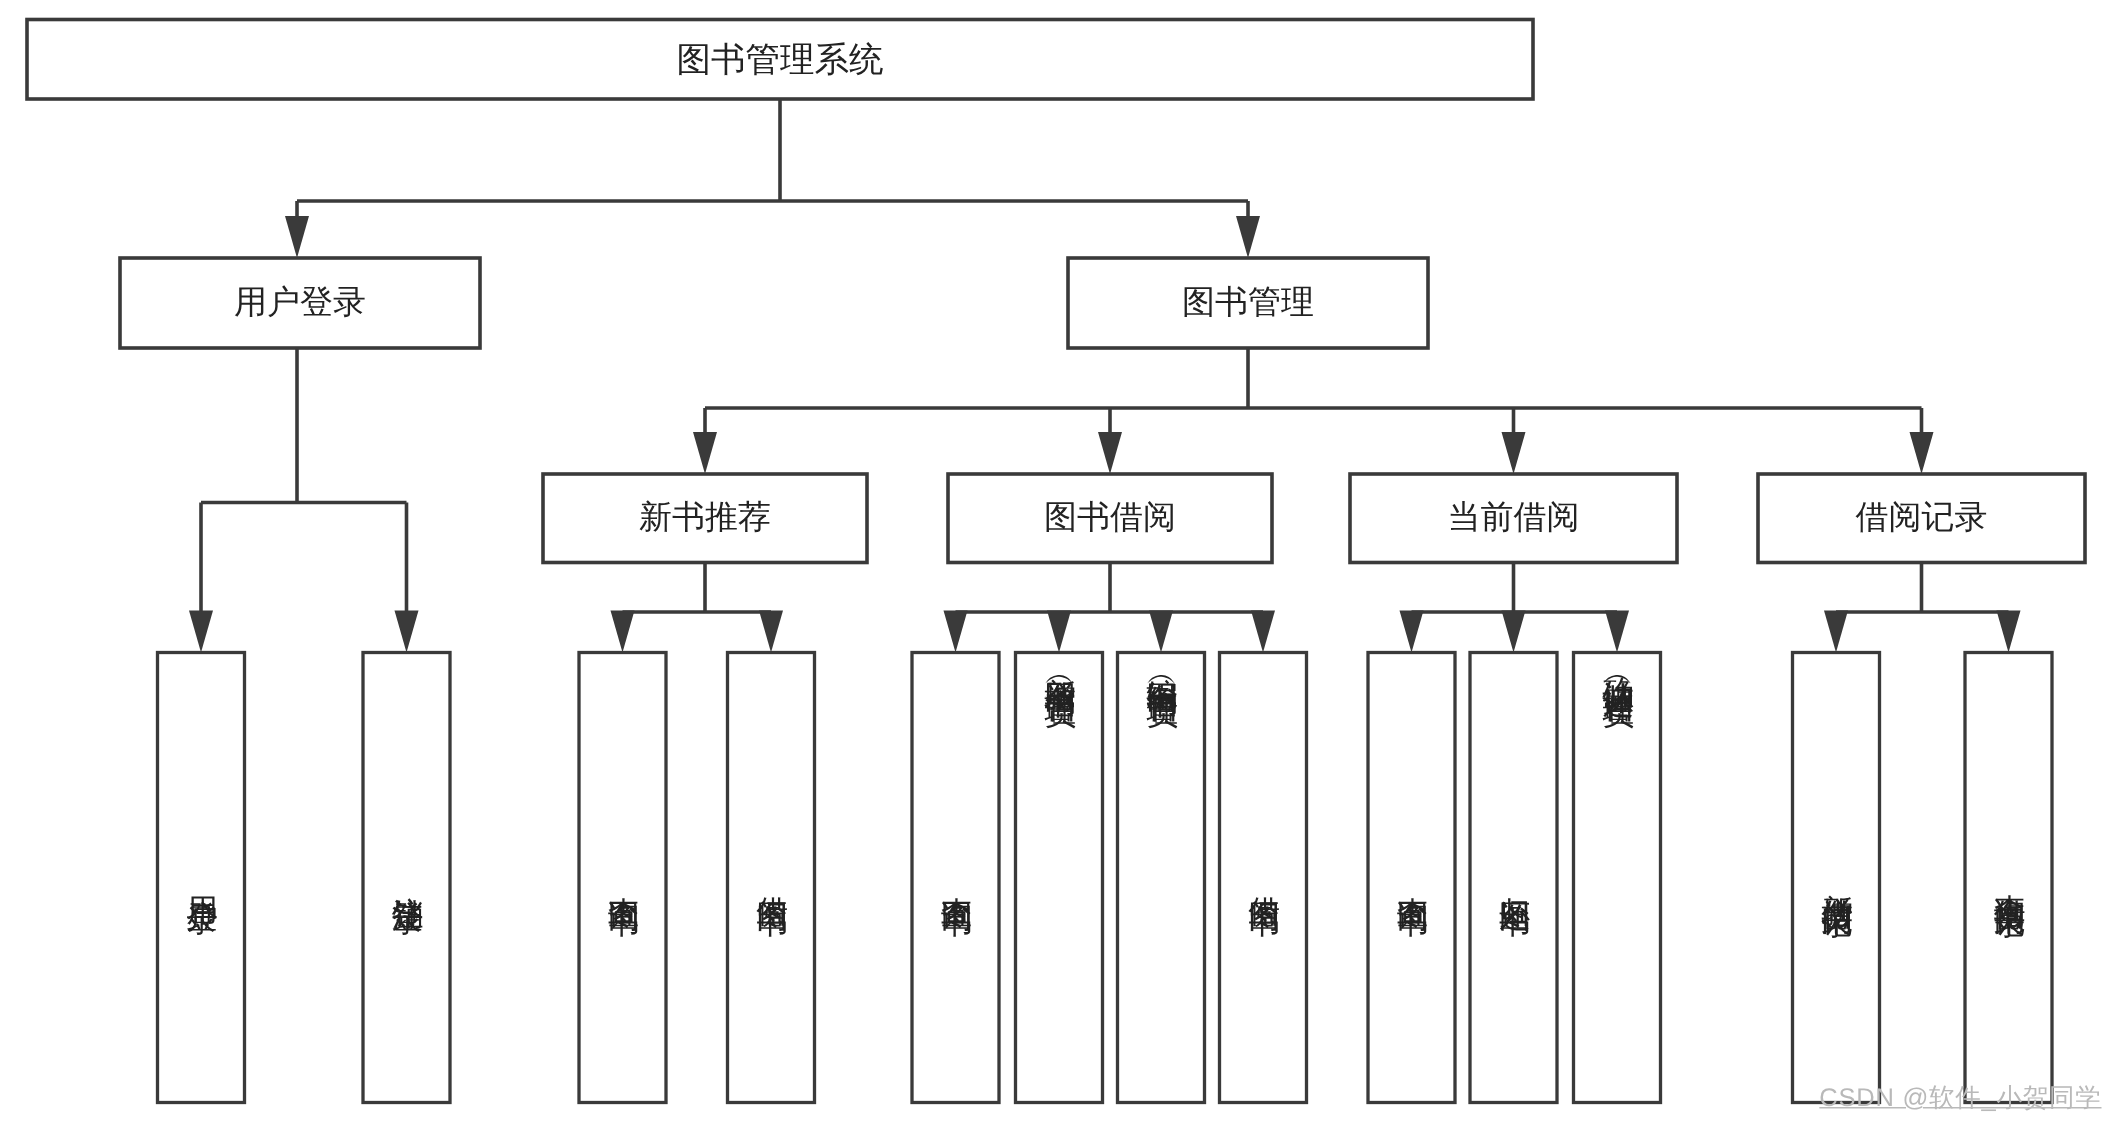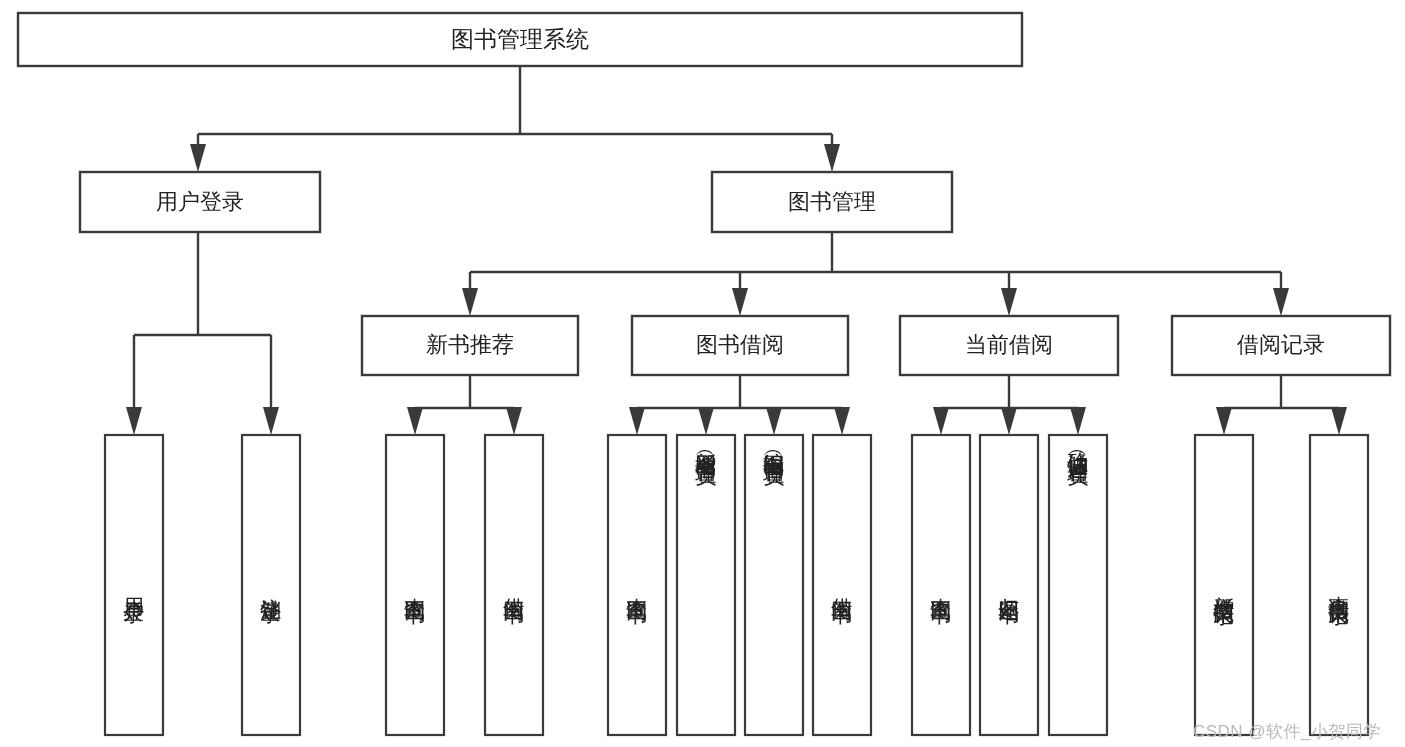--- a/index.html
+++ b/index.html
@@ -68,27 +68,28 @@
     text-orientation: upright;
     font-family: "Liberation Sans", "DejaVu Sans", sans-serif;
     font-size: 21px;
     line-height: 1.12;
     letter-spacing: 2px;
     color: #222222;
     white-space: nowrap;
   }
   #watermark {
     position: absolute;
-    right: 24px;
+    right: 4px;
     bottom: 4px;
     font-family: "Liberation Sans", "DejaVu Sans", sans-serif;
     font-size: 17px;
     color: #b9b9b9;
     letter-spacing: 0.5px;
     white-space: nowrap;
+    text-decoration: underline;
   }
 </style>
 </head>
 <body>
 
 <div id="diagram-root">
 
   <svg id="tree-svg" viewBox="0 0 1405 747">
 
     <g>

